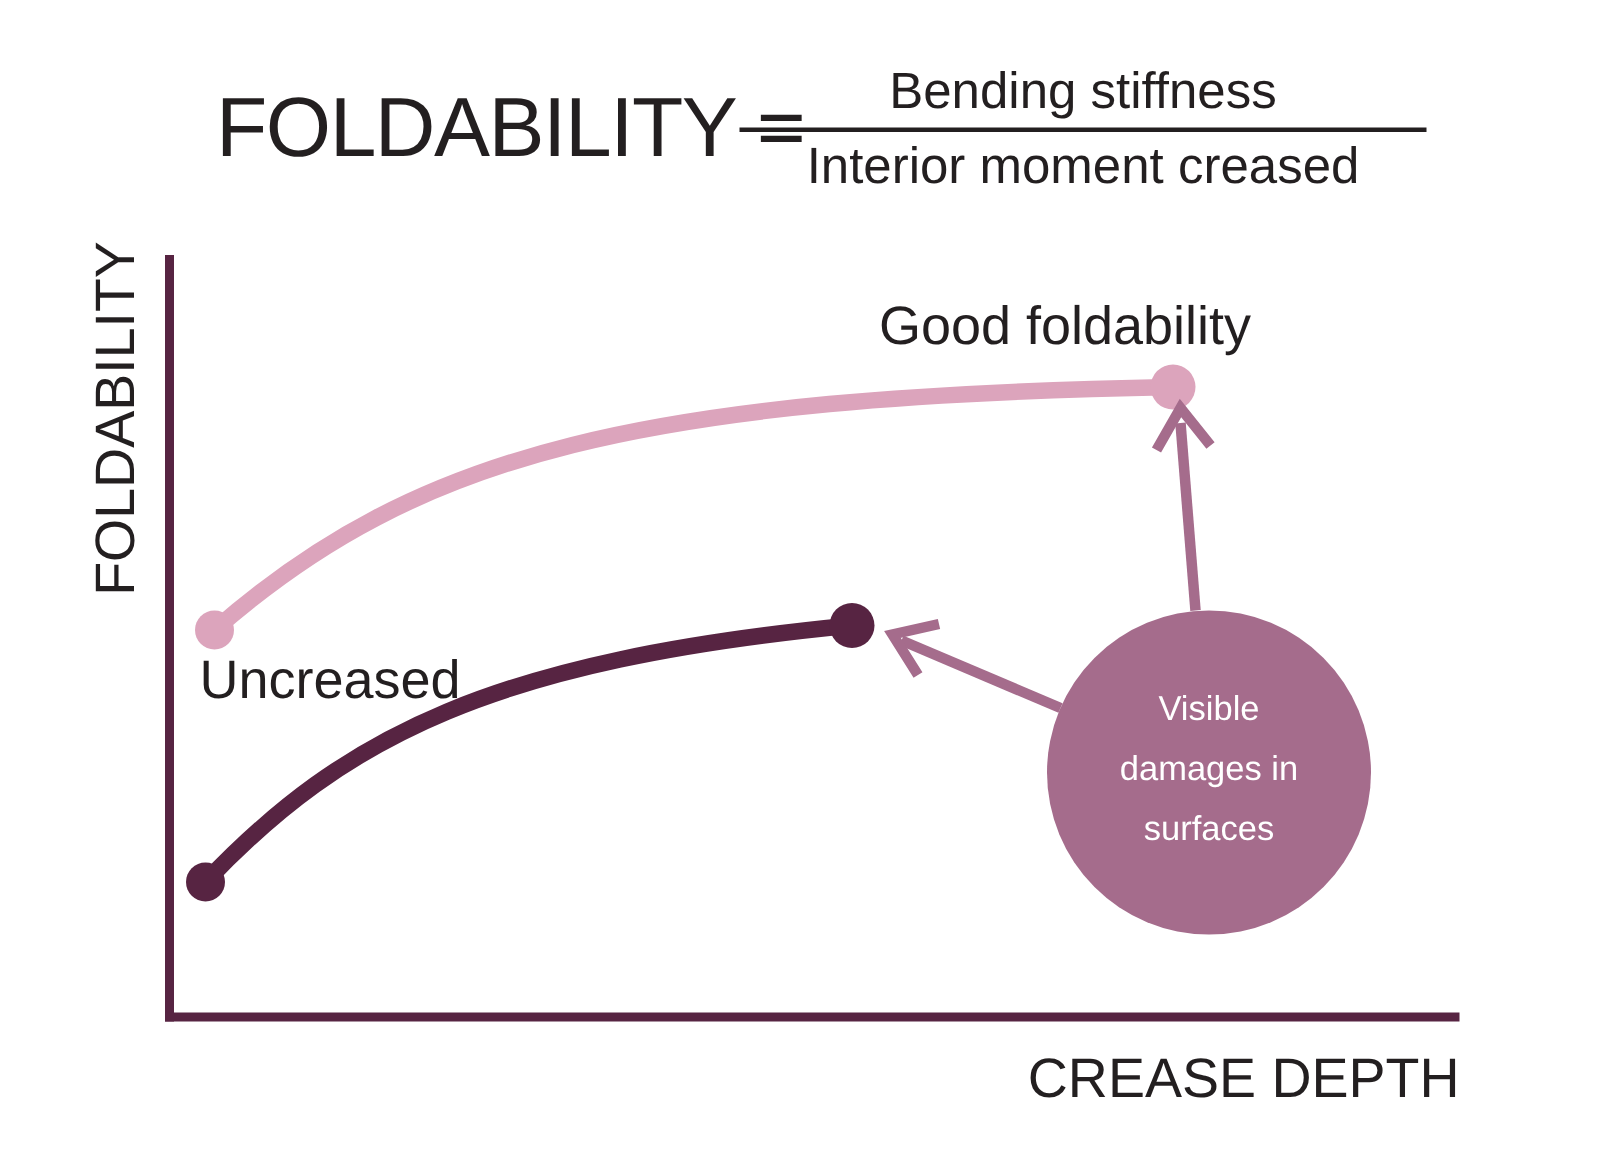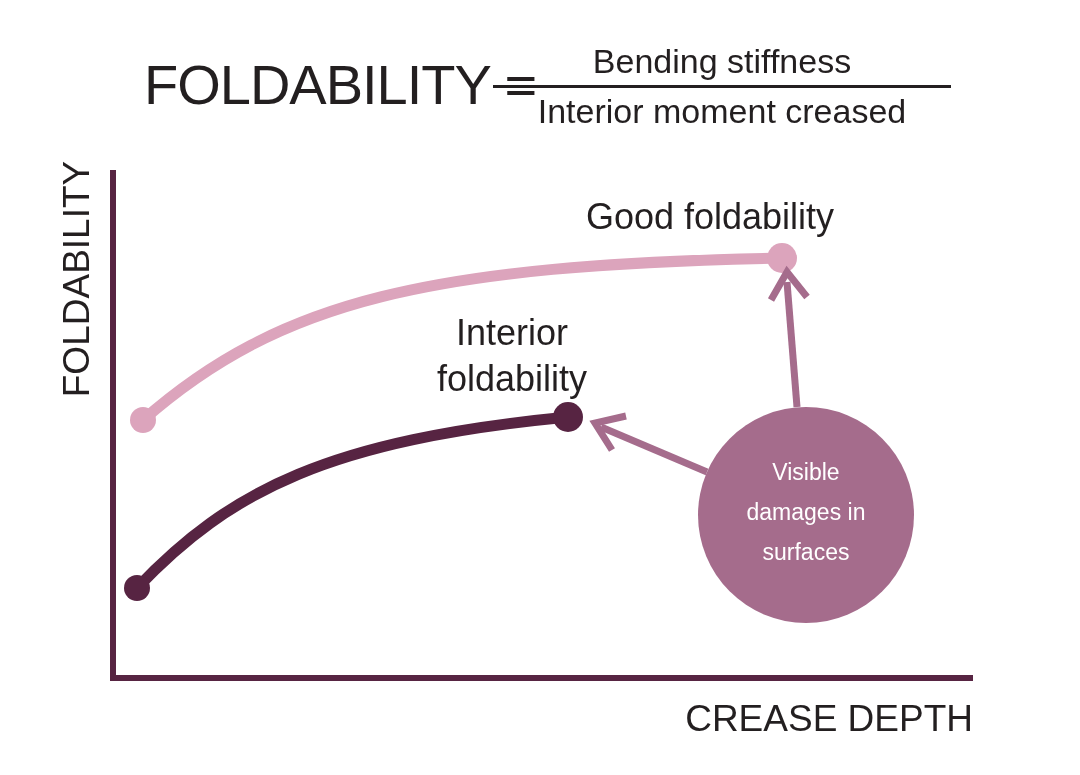--- a/index.html
+++ b/index.html
@@ -70,20 +70,19 @@
     <polyline points="771,300 787,272 807,297" fill="none" stroke-width="7" stroke="#a56c8c"></polyline>
 
     <line x1="707" y1="472" x2="601" y2="427" stroke-width="7" stroke="#a56c8c"></line>
     <polyline points="612,450 595,423 626,416" fill="none" stroke-width="7" stroke="#a56c8c"></polyline>
   </svg>
 
   <div class="abs y-axis-label">FOLDABILITY</div>
   <div class="abs x-axis-label">CREASE DEPTH</div>
 
   <div class="abs lbl lbl-good">Good foldability</div>
-  <div class="abs lbl lbl-interior">Interior
-foldability</div>
+  <div class="abs lbl lbl-uncreased">Uncreased</div>
 
   <div class="abs circle-text">Visible
 damages in
 surfaces</div>
 
 </div>
 
 </body></html>

